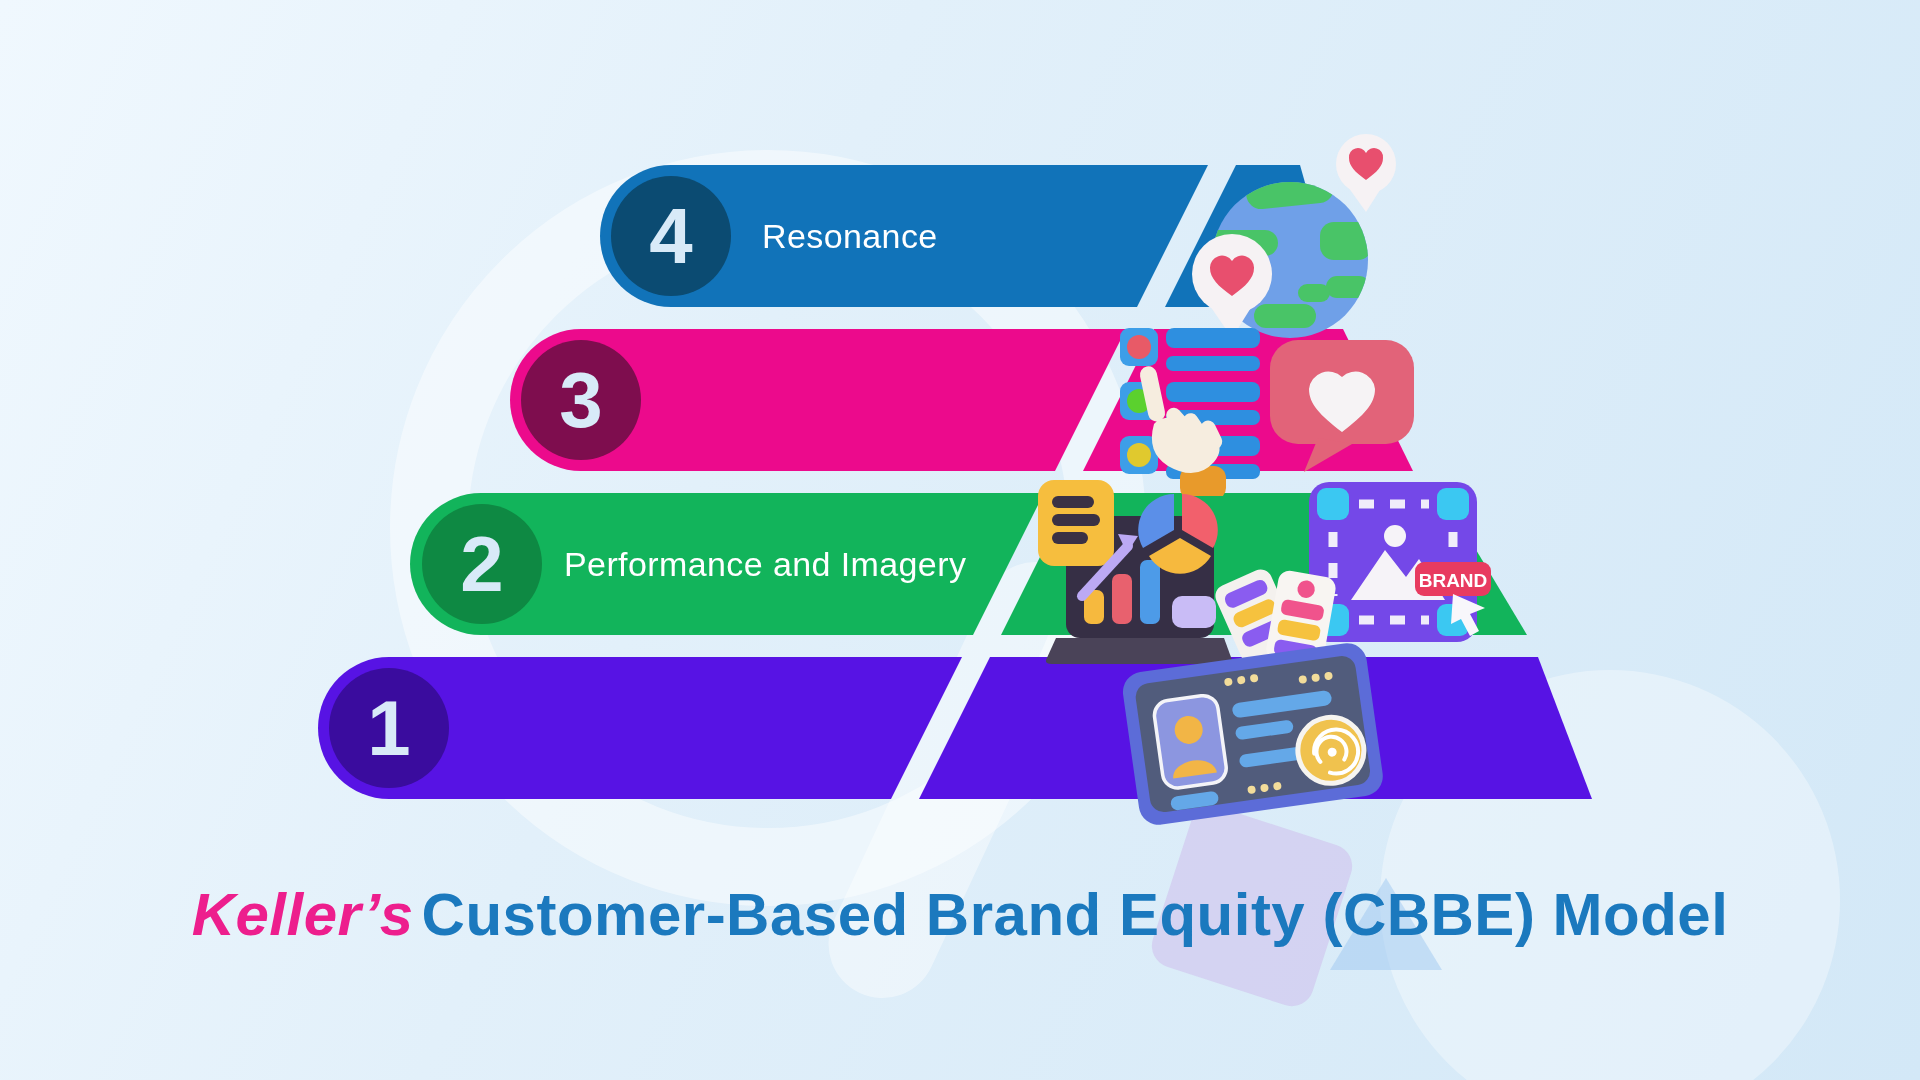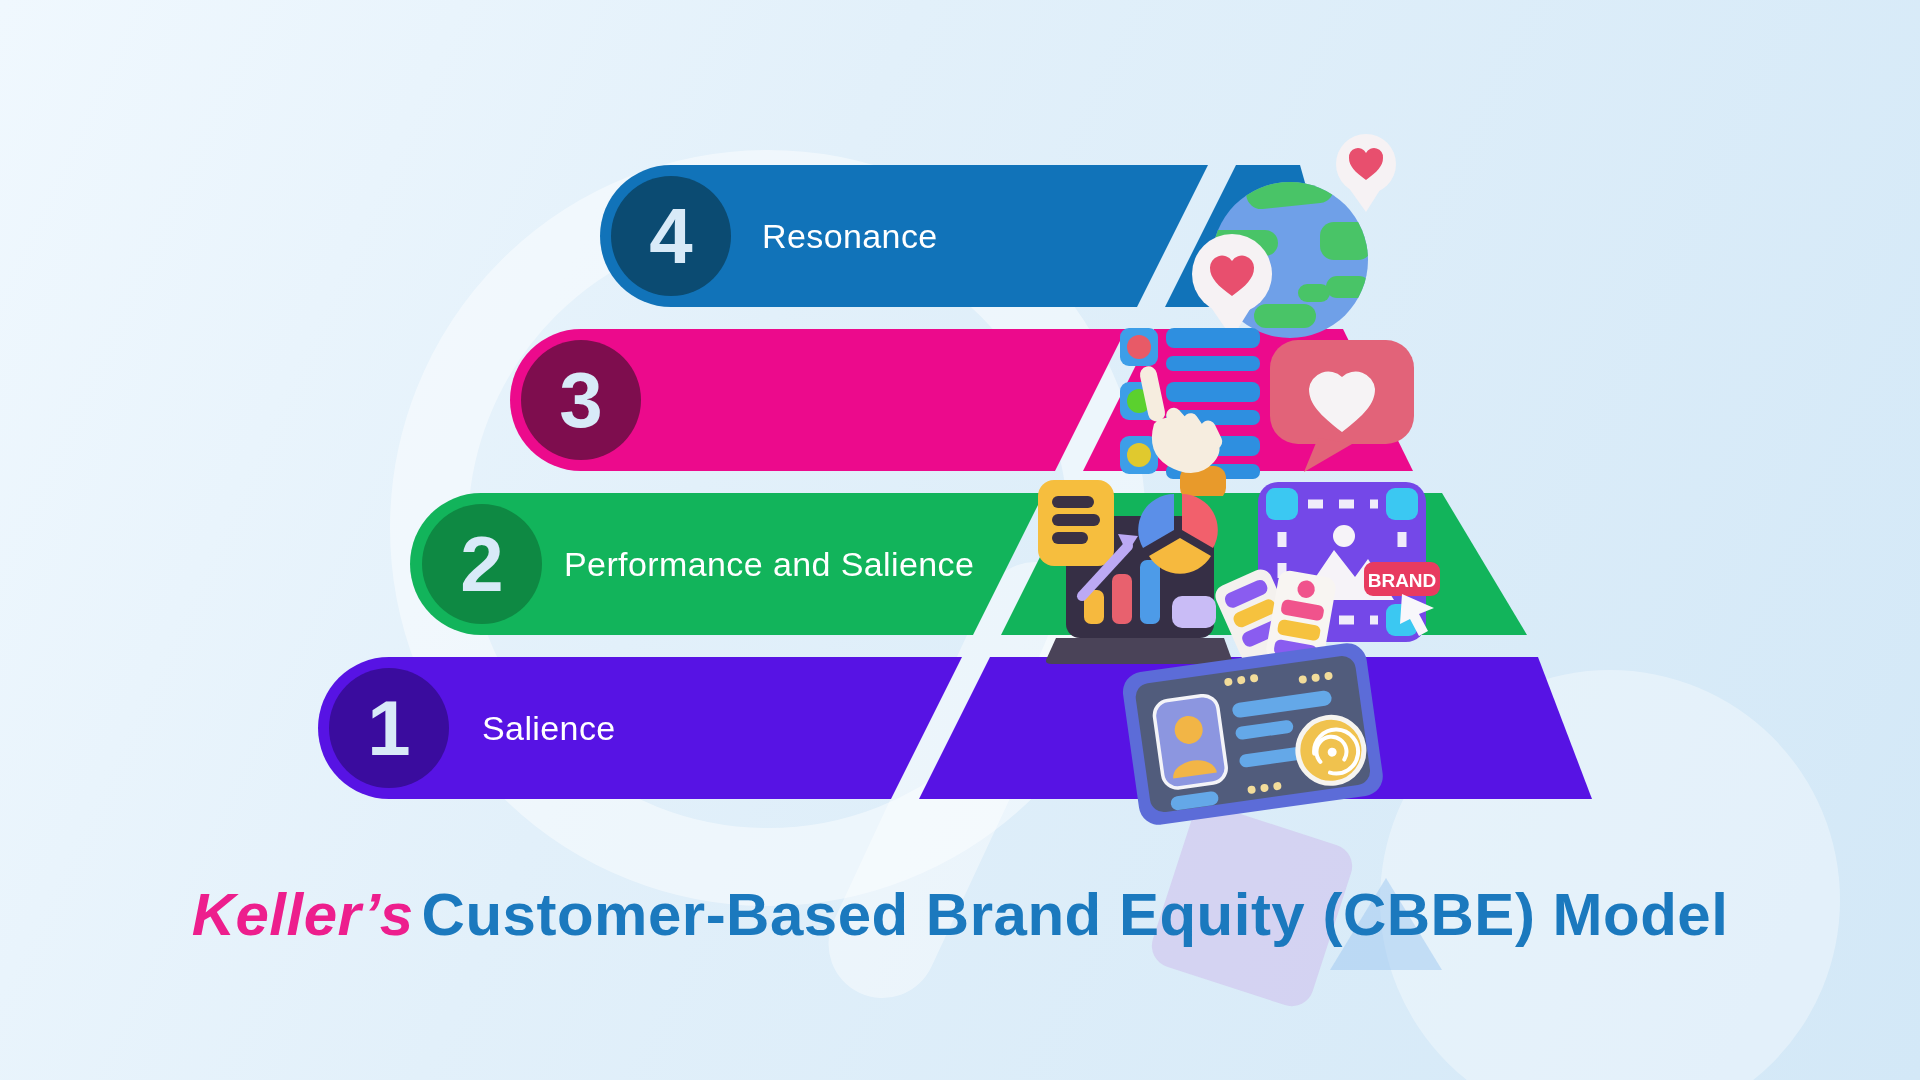--- a/index.html
+++ b/index.html
@@ -84,28 +84,27 @@
   <div class="seg l3 l3R"></div>
   <div class="badge b3">
     <span>3</span>
   </div>
 
   <div class="seg l2 l2L"></div>
   <div class="seg l2 l2R"></div>
   <div class="badge b2">
     <span>2</span>
   </div>
-  <div class="lvl-label t2">Performance and Salience</div>
+  <div class="lvl-label t2">Performance and Imagery</div>
 
   <div class="seg l1 l1L"></div>
   <div class="seg l1 l1R"></div>
   <div class="badge b1">
     <span>1</span>
   </div>
-  <div class="lvl-label t1">Salience</div>
 
   <div class="icon" style="left:1170px;top:118px;">
     <svg width="250" height="230" viewBox="0 0 250 230">
       <defs>
           <clipPath id="gclip">
             <circle cx="120" cy="142" r="78"></circle>
           </clipPath>
         </defs>
       <circle cx="120" cy="142" r="78" fill="#6FA0E8"></circle>
       <g clip-path="url(#gclip)" fill="#49C467">
@@ -188,21 +187,21 @@
       <g>
         <path d="M150 54 L150 18 A36 36 0 0 1 181 72 Z" fill="#F2606C"></path>
         <path d="M148 62 L179 80 A36 36 0 0 1 117 80 Z" fill="#F6B93E"></path>
         <path d="M142 54 L111 72 A36 36 0 0 1 142 18 Z" fill="#5B8FE8"></path>
       </g>
       <rect x="140" y="120" width="44" height="32" rx="10" fill="#C9BCF6"></rect>
       <path d="M24 162 L192 162 L200 184 Q201 188 194 188 L20 188 Q13 188 14 184 Z" fill="#4A4358"></path>
     </svg>
   </div>
 
-  <div class="icon" style="left:1252px;top:478px;">
+  <div class="icon" style="left:1303px;top:478px;">
     <svg width="200" height="178" viewBox="0 0 200 178">
       <rect x="6" y="4" width="168" height="160" rx="20" fill="#7448E8"></rect>
       <g stroke="#F0ECFA" stroke-width="9" stroke-dasharray="15 16" fill="none">
         <path d="M56 26 H126"></path>
         <path d="M56 142 H126"></path>
         <path d="M30 54 V118"></path>
         <path d="M150 54 V118"></path>
       </g>
       <g fill="#3BC8F2">
         <rect x="14" y="10" width="32" height="32" rx="9"></rect>

